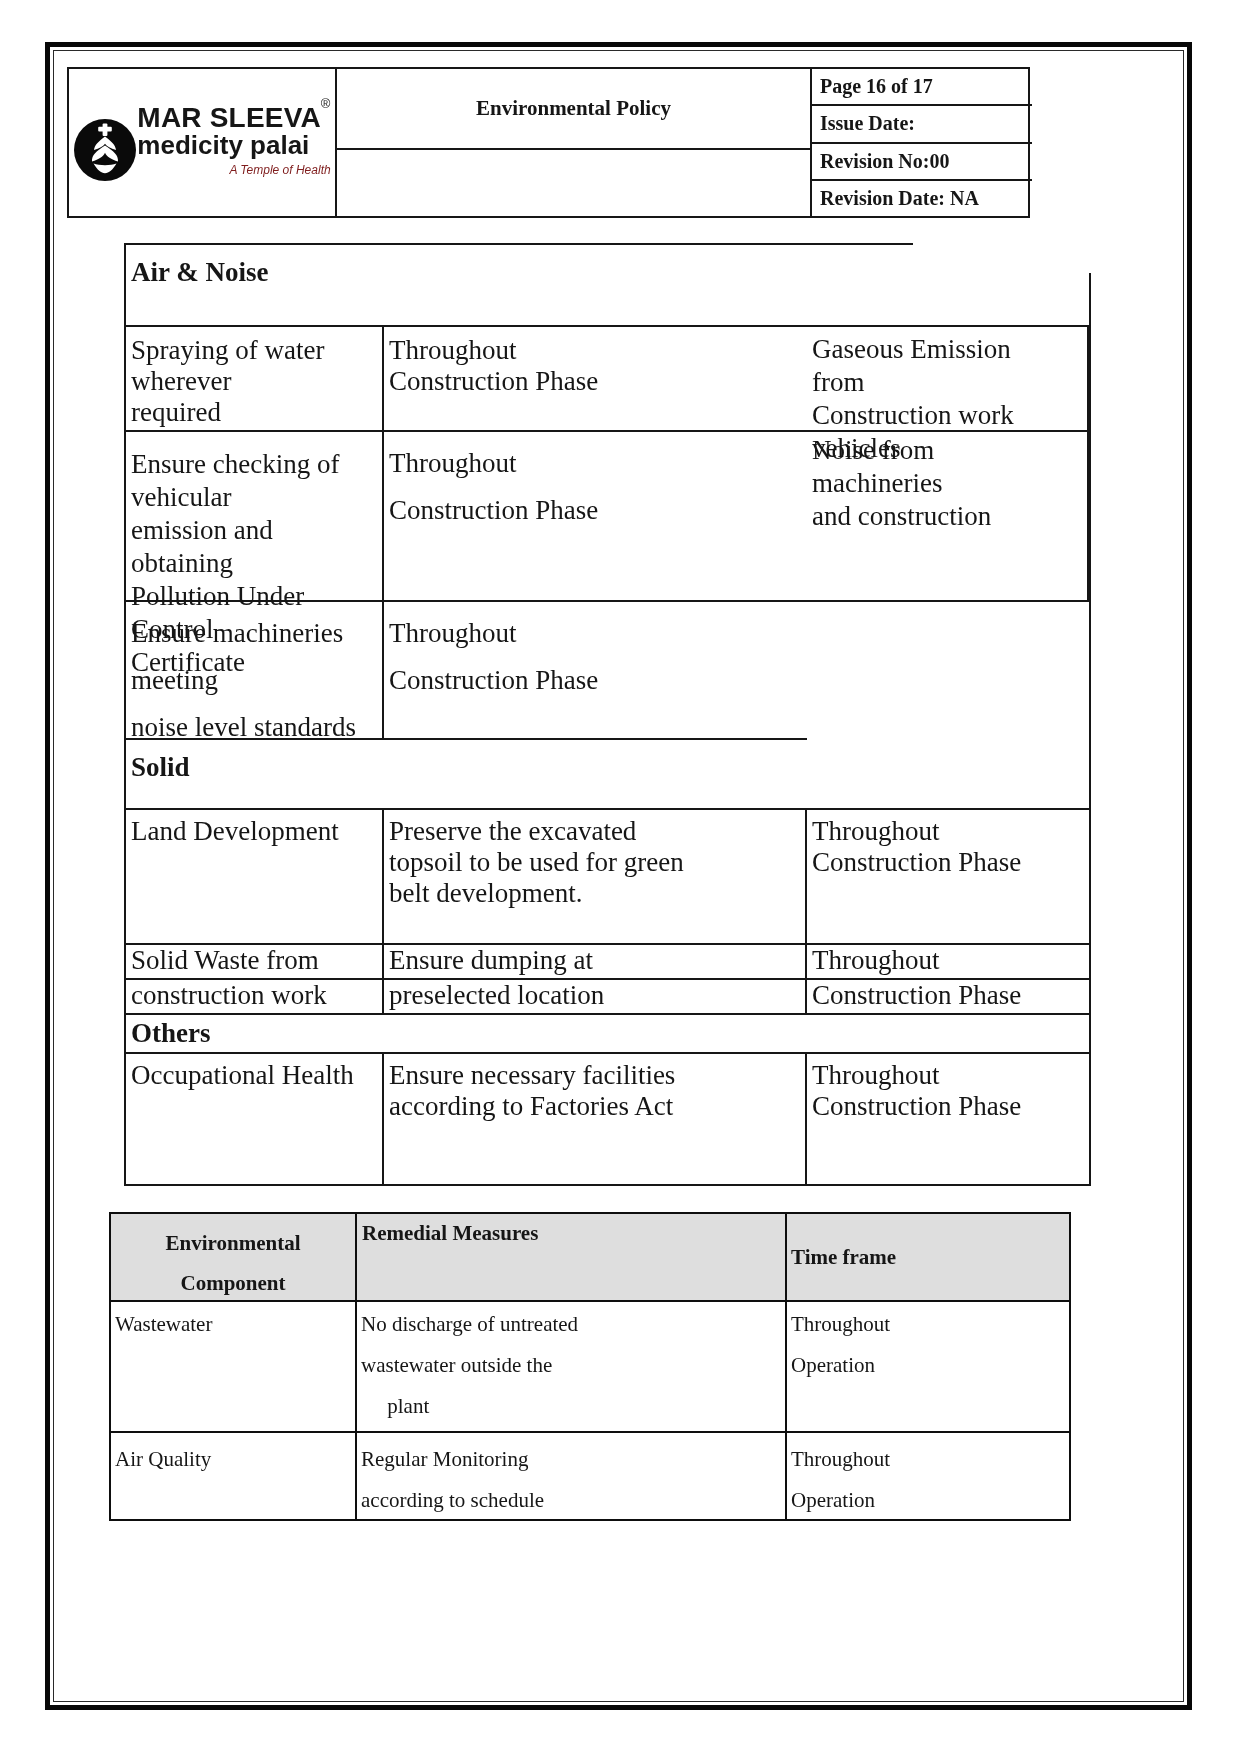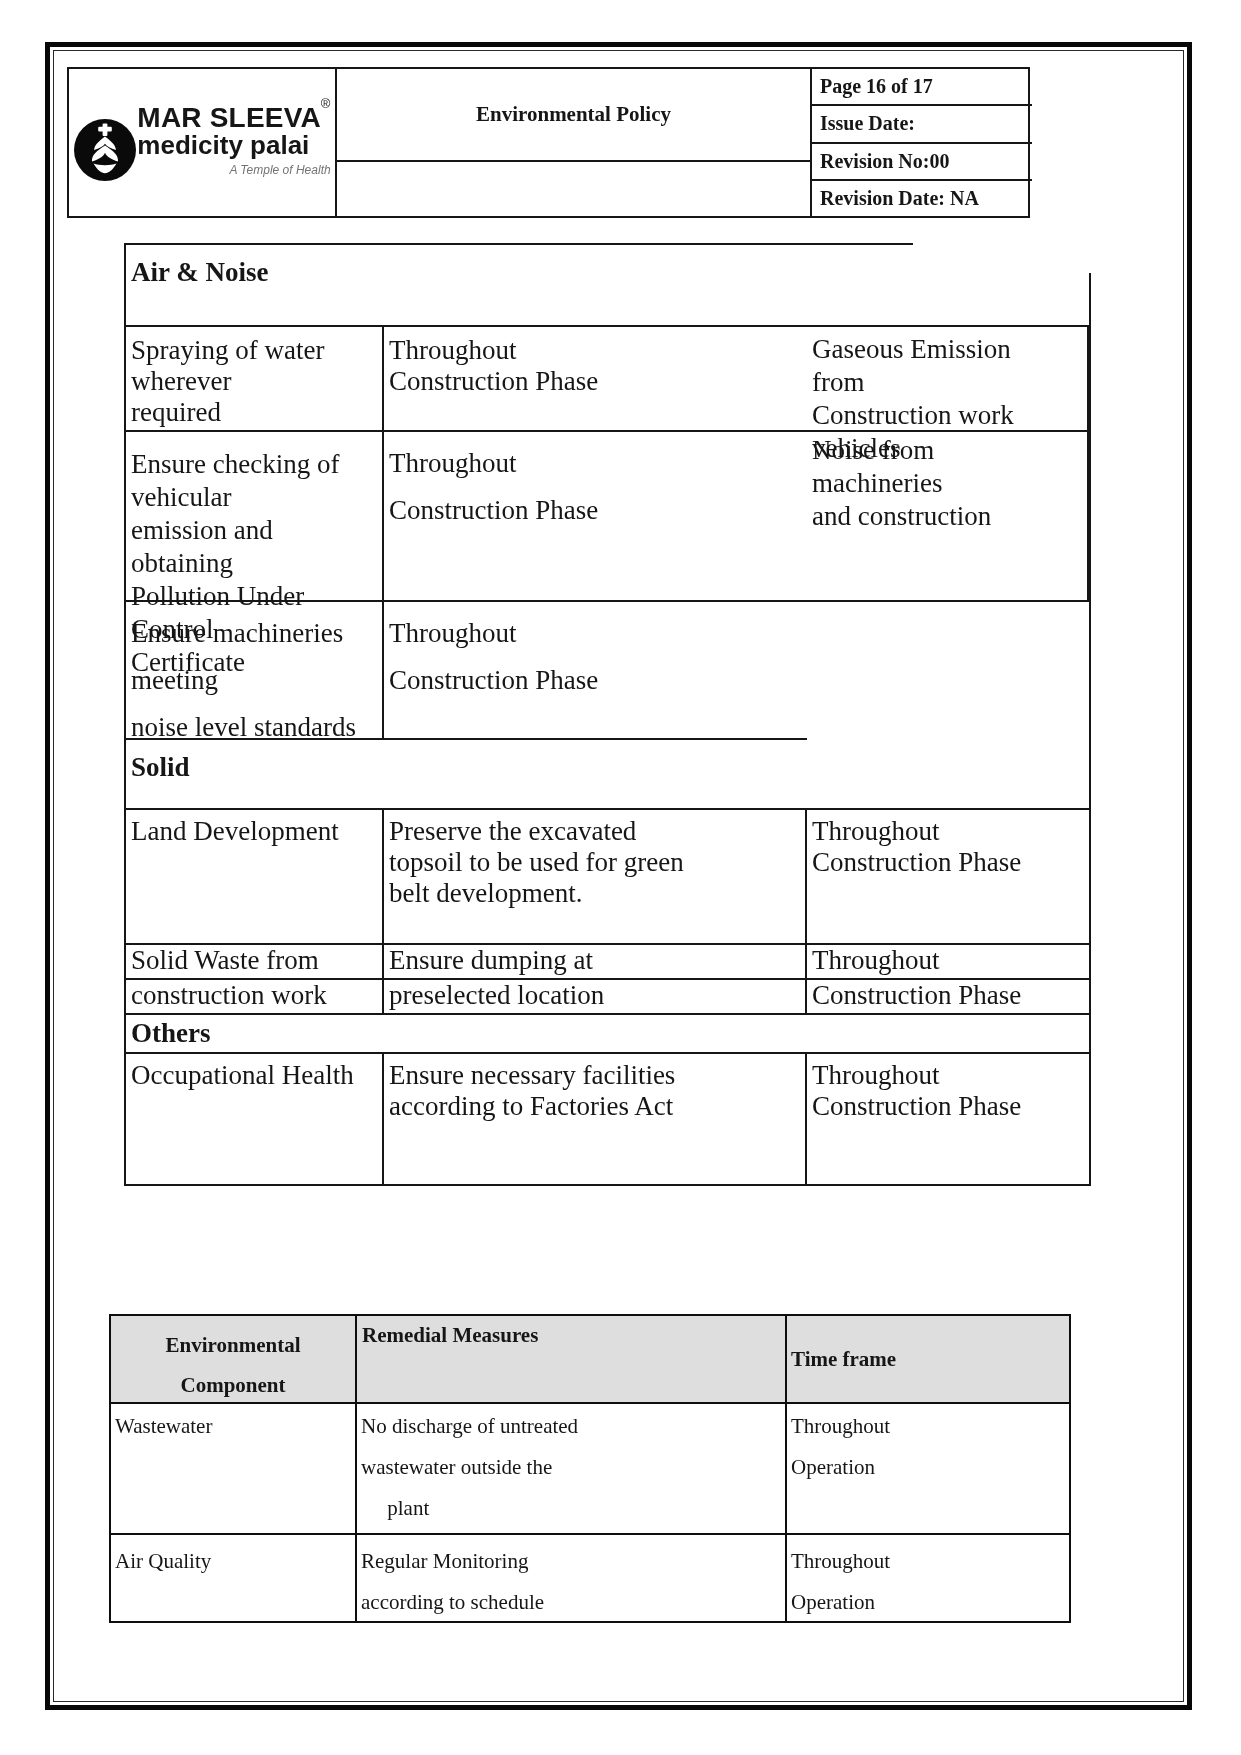--- a/index.html
+++ b/index.html
@@ -22,23 +22,23 @@
     display:grid;grid-template-columns:268px 475px 220px;
     border:2px solid #161616;box-sizing:border-box;background:#fff;
   }
   .hdr-logo{border-right:2px solid #161616;display:flex;align-items:center;justify-content:center;}
   .logo-row{display:flex;align-items:flex-start;}
   .logo-mark{width:64px;height:64px;margin-top:14px;}
   .logo-text{font-family:"Liberation Sans","DejaVu Sans",sans-serif;}
   .logo-name{font-weight:bold;font-size:28px;line-height:1.02;letter-spacing:.2px;white-space:nowrap;}
   .reg{font-size:13px;vertical-align:top;position:relative;top:-7px;font-weight:normal;}
   .logo-sub{font-weight:bold;font-size:26px;line-height:1.02;white-space:nowrap;}
-  .logo-tag{font-style:italic;font-size:12px;text-align:right;margin-top:4px;color:#737373;}
+  .logo-tag{font-style:italic;font-size:12px;text-align:right;margin-top:4px;color:#7f1d1d;}
   .hdr-mid{border-right:2px solid #161616;display:flex;flex-direction:column;}
-  .hdr-title{height:93px;border-bottom:2px solid #161616;display:flex;align-items:center;justify-content:center;font-weight:bold;font-size:21px;box-sizing:border-box;}
+  .hdr-title{height:81px;border-bottom:2px solid #161616;display:flex;align-items:center;justify-content:center;font-weight:bold;font-size:21px;box-sizing:border-box;}
   .hdr-doc{flex:1;display:flex;align-items:center;justify-content:center;font-weight:bold;font-size:21px;}
   .hdr-meta{display:flex;flex-direction:column;}
   .hdr-meta-row{flex:1;border-bottom:2px solid #161616;display:flex;align-items:center;padding-left:8px;font-weight:bold;font-size:20px;box-sizing:border-box;white-space:nowrap;}
   .hdr-meta-row.last{border-bottom:none;}
   
   .t1{
     position:absolute;left:124px;top:243px;
     display:grid;grid-template-columns:258px 423px 282px;
     grid-template-rows:82px 105px 170px 138px 70px 135px 35px 35px 39px 130px;
     border:2px solid #161616;box-sizing:content-box;background:#fff;
@@ -56,21 +56,21 @@
   .lh47{line-height:47px;}
   .lh41{line-height:41px;}
   .pt0{padding-top:0px;}.pt2{padding-top:2px;}.pt6{padding-top:6px;}
   .pt8{padding-top:8px;}.pt16{padding-top:16px;}
   
   .t1{position:absolute;}
   .patch-top{position:absolute;top:-2px;left:787px;width:180px;height:2px;background:#fff;}
   .patch-right{position:absolute;top:-2px;right:-2px;width:2px;height:30px;background:#fff;}
   
   .t2{
-    position:absolute;left:109px;top:1314px;
+    position:absolute;left:109px;top:1212px;
     display:grid;grid-template-columns:246px 430px 282px;
     grid-template-rows:88px 131px 86px;
     border:2px solid #0e0e0e;box-sizing:content-box;background:#fff;
   }
   .t2>div{box-sizing:border-box;font-size:21px;white-space:pre-wrap;}
   .t2 .th{background:#dedede;font-weight:bold;border-bottom:3px solid #0e0e0e;}
   .t2 .th.c1{text-align:center;line-height:40px;padding-top:9px;}
   .t2 .th.c2{padding:7px 0 0 5px;}
   .t2 .th.c3{display:flex;align-items:center;padding-left:4px;white-space:nowrap;}
   .t2 .cell{border-right:2px solid #0e0e0e;border-bottom:2px solid #0e0e0e;padding-left:4px;padding-right:4px;}

